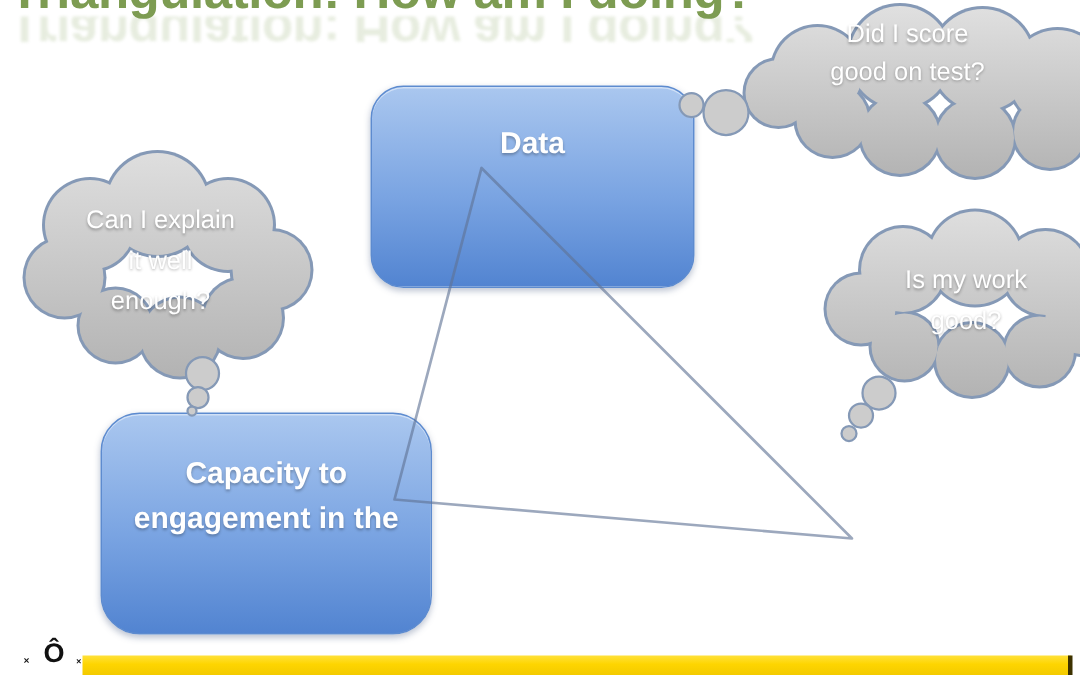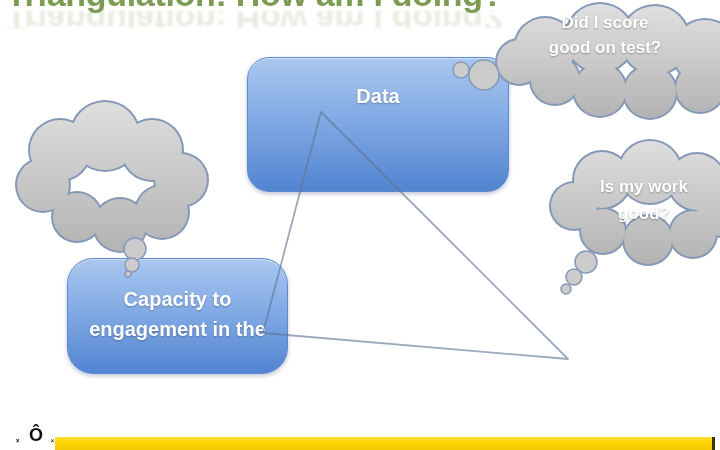--- a/index.html
+++ b/index.html
@@ -59,41 +59,41 @@
     box-shadow: 0 2px 4px rgba(70, 90, 130, 0.35), inset 0 1px 0 rgba(255,255,255,0.45);
     color: #ffffff;
     font-weight: bold;
     font-size: 20px;
     line-height: 30px;
     text-align: center;
     text-shadow: 0 1px 2px rgba(0,0,0,0.28);
     z-index: 2;
   }
   .node .line { display: block; }
-  .node-data     { left: 247px; top: 57px;  width: 262px; height: 135px; padding-top: 23px; }
-  .node-capacity { left: 67px;  top: 258px; width: 221px; height: 116px; padding-top: 25px; border-radius: 26px; }
+  .node-data     { left: 247px; top: 57px;  width: 216px; height: 135px; padding-top: 23px; }
+  .node-capacity { left: 67px;  top: 275px; width: 221px; height: 148px; padding-top: 25px; border-radius: 26px; }
   .node-quality  { left: 413px; top: 272px; width: 214px; height: 160px; padding-top: 24px; border-radius: 26px; }
 
   
   .triangle-layer, .cloud-layer {
     position: absolute;
     left: 0; top: 0;
     width: 720px;
     height: 450px;
     pointer-events: none;
   }
   .triangle-layer { z-index: 3; }
   .cloud-layer    { z-index: 4; }
 
   
   .bubble-text {
     position: absolute;
     z-index: 5;
     color: #ffffff;
-    font-weight: bold;
+    font-weight: normal;
     text-align: center;
     text-shadow: 0 1px 2px rgba(0,0,0,0.3);
     pointer-events: none;
   }
   .bubble-text .line { display: block; }
   .bubble-text-tr { left: 500px; top: 10px;  width: 210px; font-size: 17px; line-height: 25px; }
   .bubble-text-l  { left: 22px;  top: 133px; width: 170px; font-size: 17px; line-height: 27px; }
   .bubble-text-r  { left: 558px; top: 173px; width: 172px; font-size: 17px; line-height: 27px; }
 
   
@@ -246,20 +246,25 @@
           <circle cx="574" cy="277" r="8"></circle>
           <circle cx="566" cy="289" r="5"></circle>
       </g>
     </g>
   </svg>
 
   <div class="bubble-text bubble-text-tr">
     <span class="line">Did I score</span>
     <span class="line">good on test?</span>
   </div>
+  <div class="bubble-text bubble-text-l">
+    <span class="line">Can I explain</span>
+    <span class="line">it well</span>
+    <span class="line">enough?</span>
+  </div>
   <div class="bubble-text bubble-text-r">
     <span class="line">Is my work</span>
     <span class="line">good?</span>
   </div>
 
   <div class="footer-glyphs">
     <span class="g g1">˟</span>
     <span class="g g2">Ô</span>
     <span class="g g3">˟</span>
   </div>

